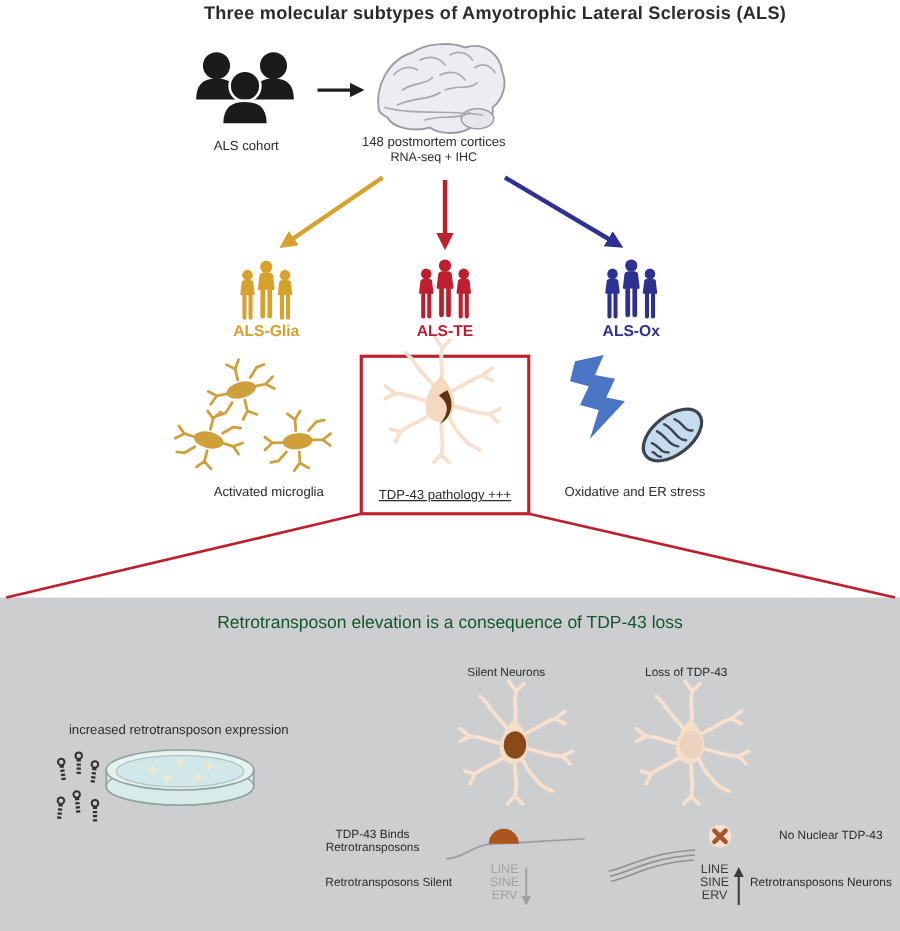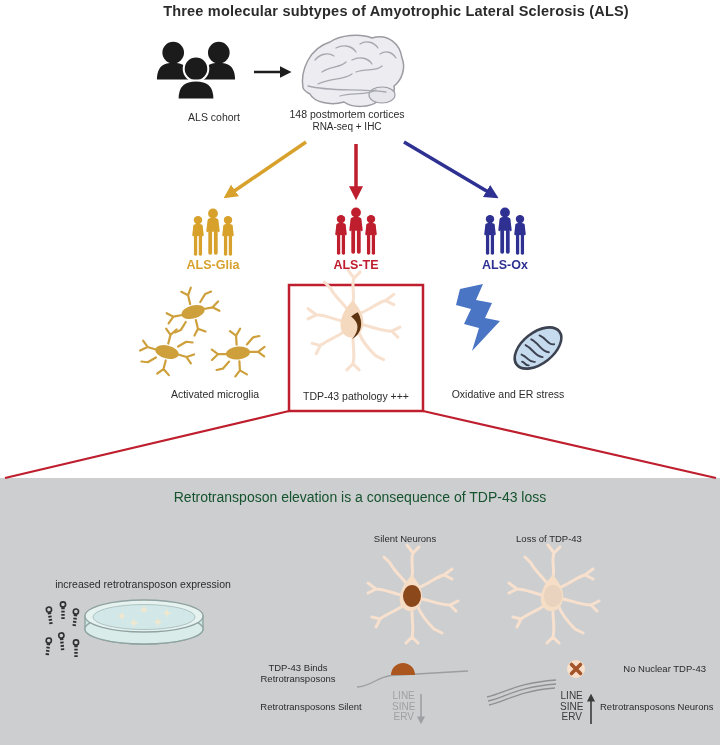--- a/index.html
+++ b/index.html
@@ -210,30 +210,30 @@
       <path d="M487,697 C505,693 516,683 556,680"></path>
       <path d="M488,701 C506,697 517,687 556,684"></path>
       <path d="M489,705 C507,701 518,691 555,688"></path>
     </g>
 
     <line x1="591" y1="724" x2="591" y2="696" stroke="#3b3b3b" stroke-width="1.6" marker-end="url(#ah-dark)"></line>
   </svg>
 
   <div class="lbl t-title" style="left:0;top:3px;width:720px;margin-left:36px;">Three molecular subtypes of Amyotrophic Lateral Sclerosis (ALS)</div>
 
-  <div class="lbl t-med" style="left:154px;top:112px;width:86px;text-align:right;">ALS cohort</div>
+  <div class="lbl t-med" style="left:154px;top:112px;width:86px;">ALS cohort</div>
   <div class="lbl t-med" style="left:277px;top:109px;width:140px;">148 postmortem cortices</div>
   <div class="lbl t-med" style="left:277px;top:121px;width:140px;font-size:10px;">RNA-seq + IHC</div>
 
   <div class="lbl t-sub gold" style="left:173px;top:258px;width:80px;">ALS-Glia</div>
   <div class="lbl t-sub red" style="left:316px;top:258px;width:80px;">ALS-TE</div>
   <div class="lbl t-sub blue" style="left:465px;top:258px;width:80px;">ALS-Ox</div>
 
   <div class="lbl t-med" style="left:153px;top:389px;width:124px;">Activated microglia</div>
-  <div class="lbl t-med" style="left:292px;top:391px;width:128px;">TDP-43 pathology +++</div>
+  <div class="lbl t-med" style="left:292px;top:391px;width:128px;text-decoration:underline;">TDP-43 pathology +++</div>
   <div class="lbl t-med" style="left:446px;top:389px;width:124px;">Oxidative and ER stress</div>
 
   <div class="lbl panel-title" style="left:0;top:490px;width:720px;">Retrotransposon elevation is a consequence of TDP-43 loss</div>
 
   <div class="lbl t-med" style="left:33px;top:579px;width:220px;">increased retrotransposon expression</div>
 
   <div class="lbl t-sm" style="left:354px;top:534px;width:102px;">Silent Neurons</div>
   <div class="lbl t-sm" style="left:499px;top:534px;width:100px;">Loss of TDP-43</div>
 
   <div class="lbl t-sm" style="left:232px;top:663px;width:132px;">TDP-43 Binds Retrotransposons</div>

